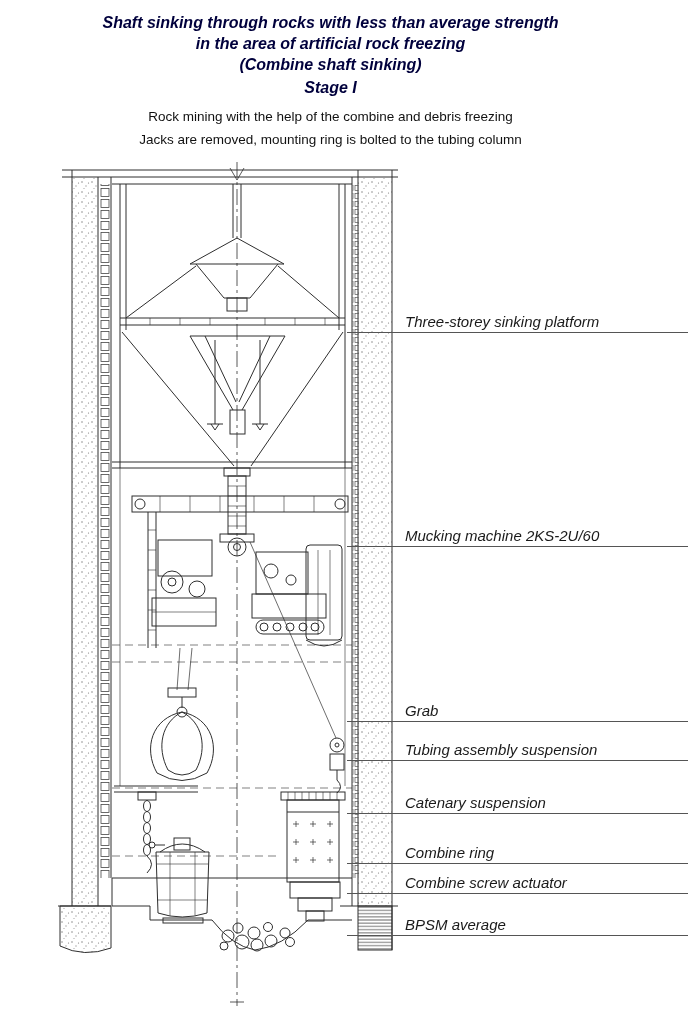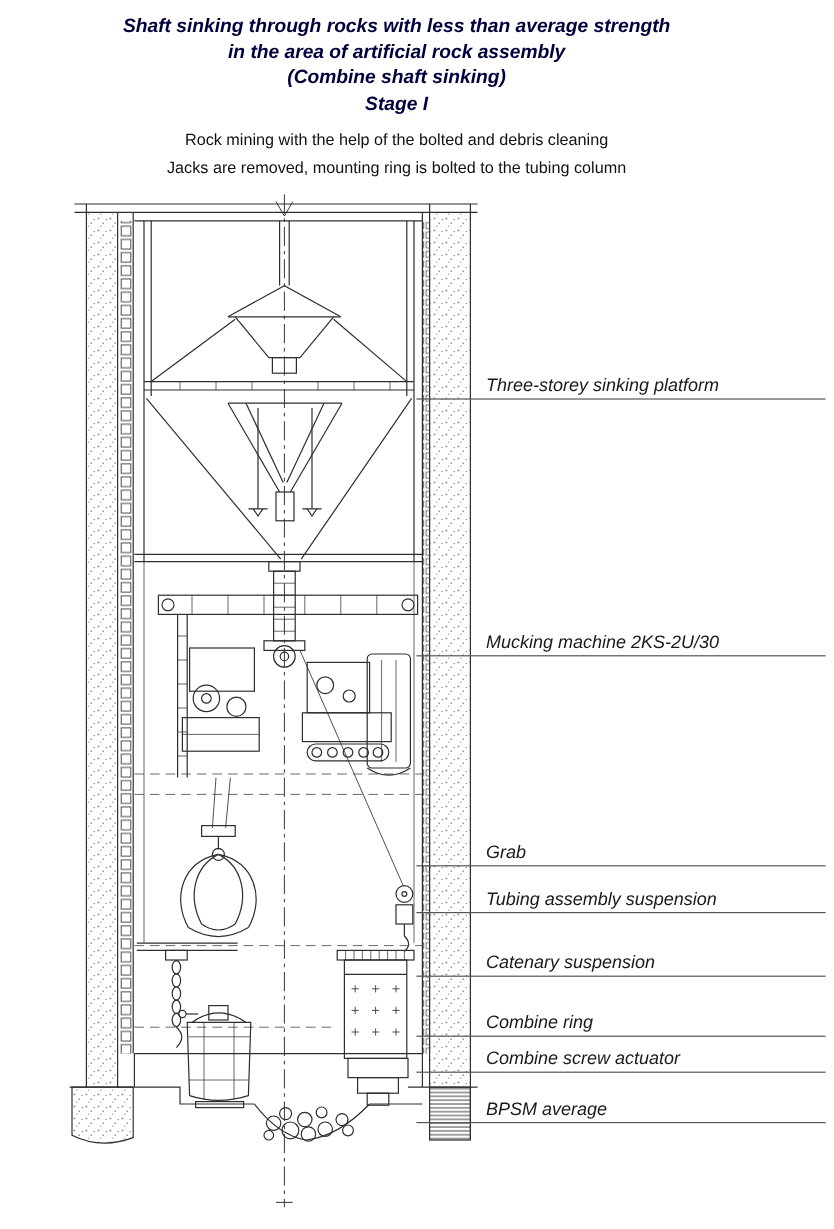--- a/index.html
+++ b/index.html
@@ -33,25 +33,25 @@
     line-height:21px;white-space:nowrap;
   }
 </style>
 </head>
 <body>
 
 <div class="page">
 
   <div class="heading">
     <div class="title-line">Shaft sinking through rocks with less than average strength</div>
-    <div class="title-line">in the area of artificial rock assembly</div>
+    <div class="title-line">in the area of artificial rock freezing</div>
     <div class="title-line">(Combine shaft sinking)</div>
     <div class="title-line title-stage">Stage I</div>
     <div class="subtitle">
-      <div class="subtitle-line">Rock mining with the help of the bolted and debris cleaning</div>
+      <div class="subtitle-line">Rock mining with the help of the combine and debris freezing</div>
       <div class="subtitle-line">Jacks are removed, mounting ring is bolted to the tubing column</div>
     </div>
   </div>
 
   <svg class="drawing" width="695" height="1024" viewBox="0 0 695 1024">
     <defs>
       <pattern id="stipple" width="10" height="10" patternUnits="userSpaceOnUse">
         <circle cx="2" cy="2" r="0.8" fill="#8a8a8a"></circle>
         <circle cx="6" cy="6" r="0.7" fill="#9a9a9a"></circle>
         <circle cx="8.5" cy="3" r="0.6" fill="#777"></circle>
@@ -257,21 +257,21 @@
       </g>
 
     </g>
   </svg>
 
   <div class="callouts">
     <div class="callout" style="top:311px">
       <span class="callout-text">Three-storey sinking platform</span>
     </div>
     <div class="callout" style="top:525px">
-      <span class="callout-text">Mucking machine 2KS-2U/30</span>
+      <span class="callout-text">Mucking machine 2KS-2U/60</span>
     </div>
     <div class="callout" style="top:700px">
       <span class="callout-text">Grab</span>
     </div>
     <div class="callout" style="top:739px">
       <span class="callout-text">Tubing assembly suspension</span>
     </div>
     <div class="callout" style="top:792px">
       <span class="callout-text">Catenary suspension</span>
     </div>

